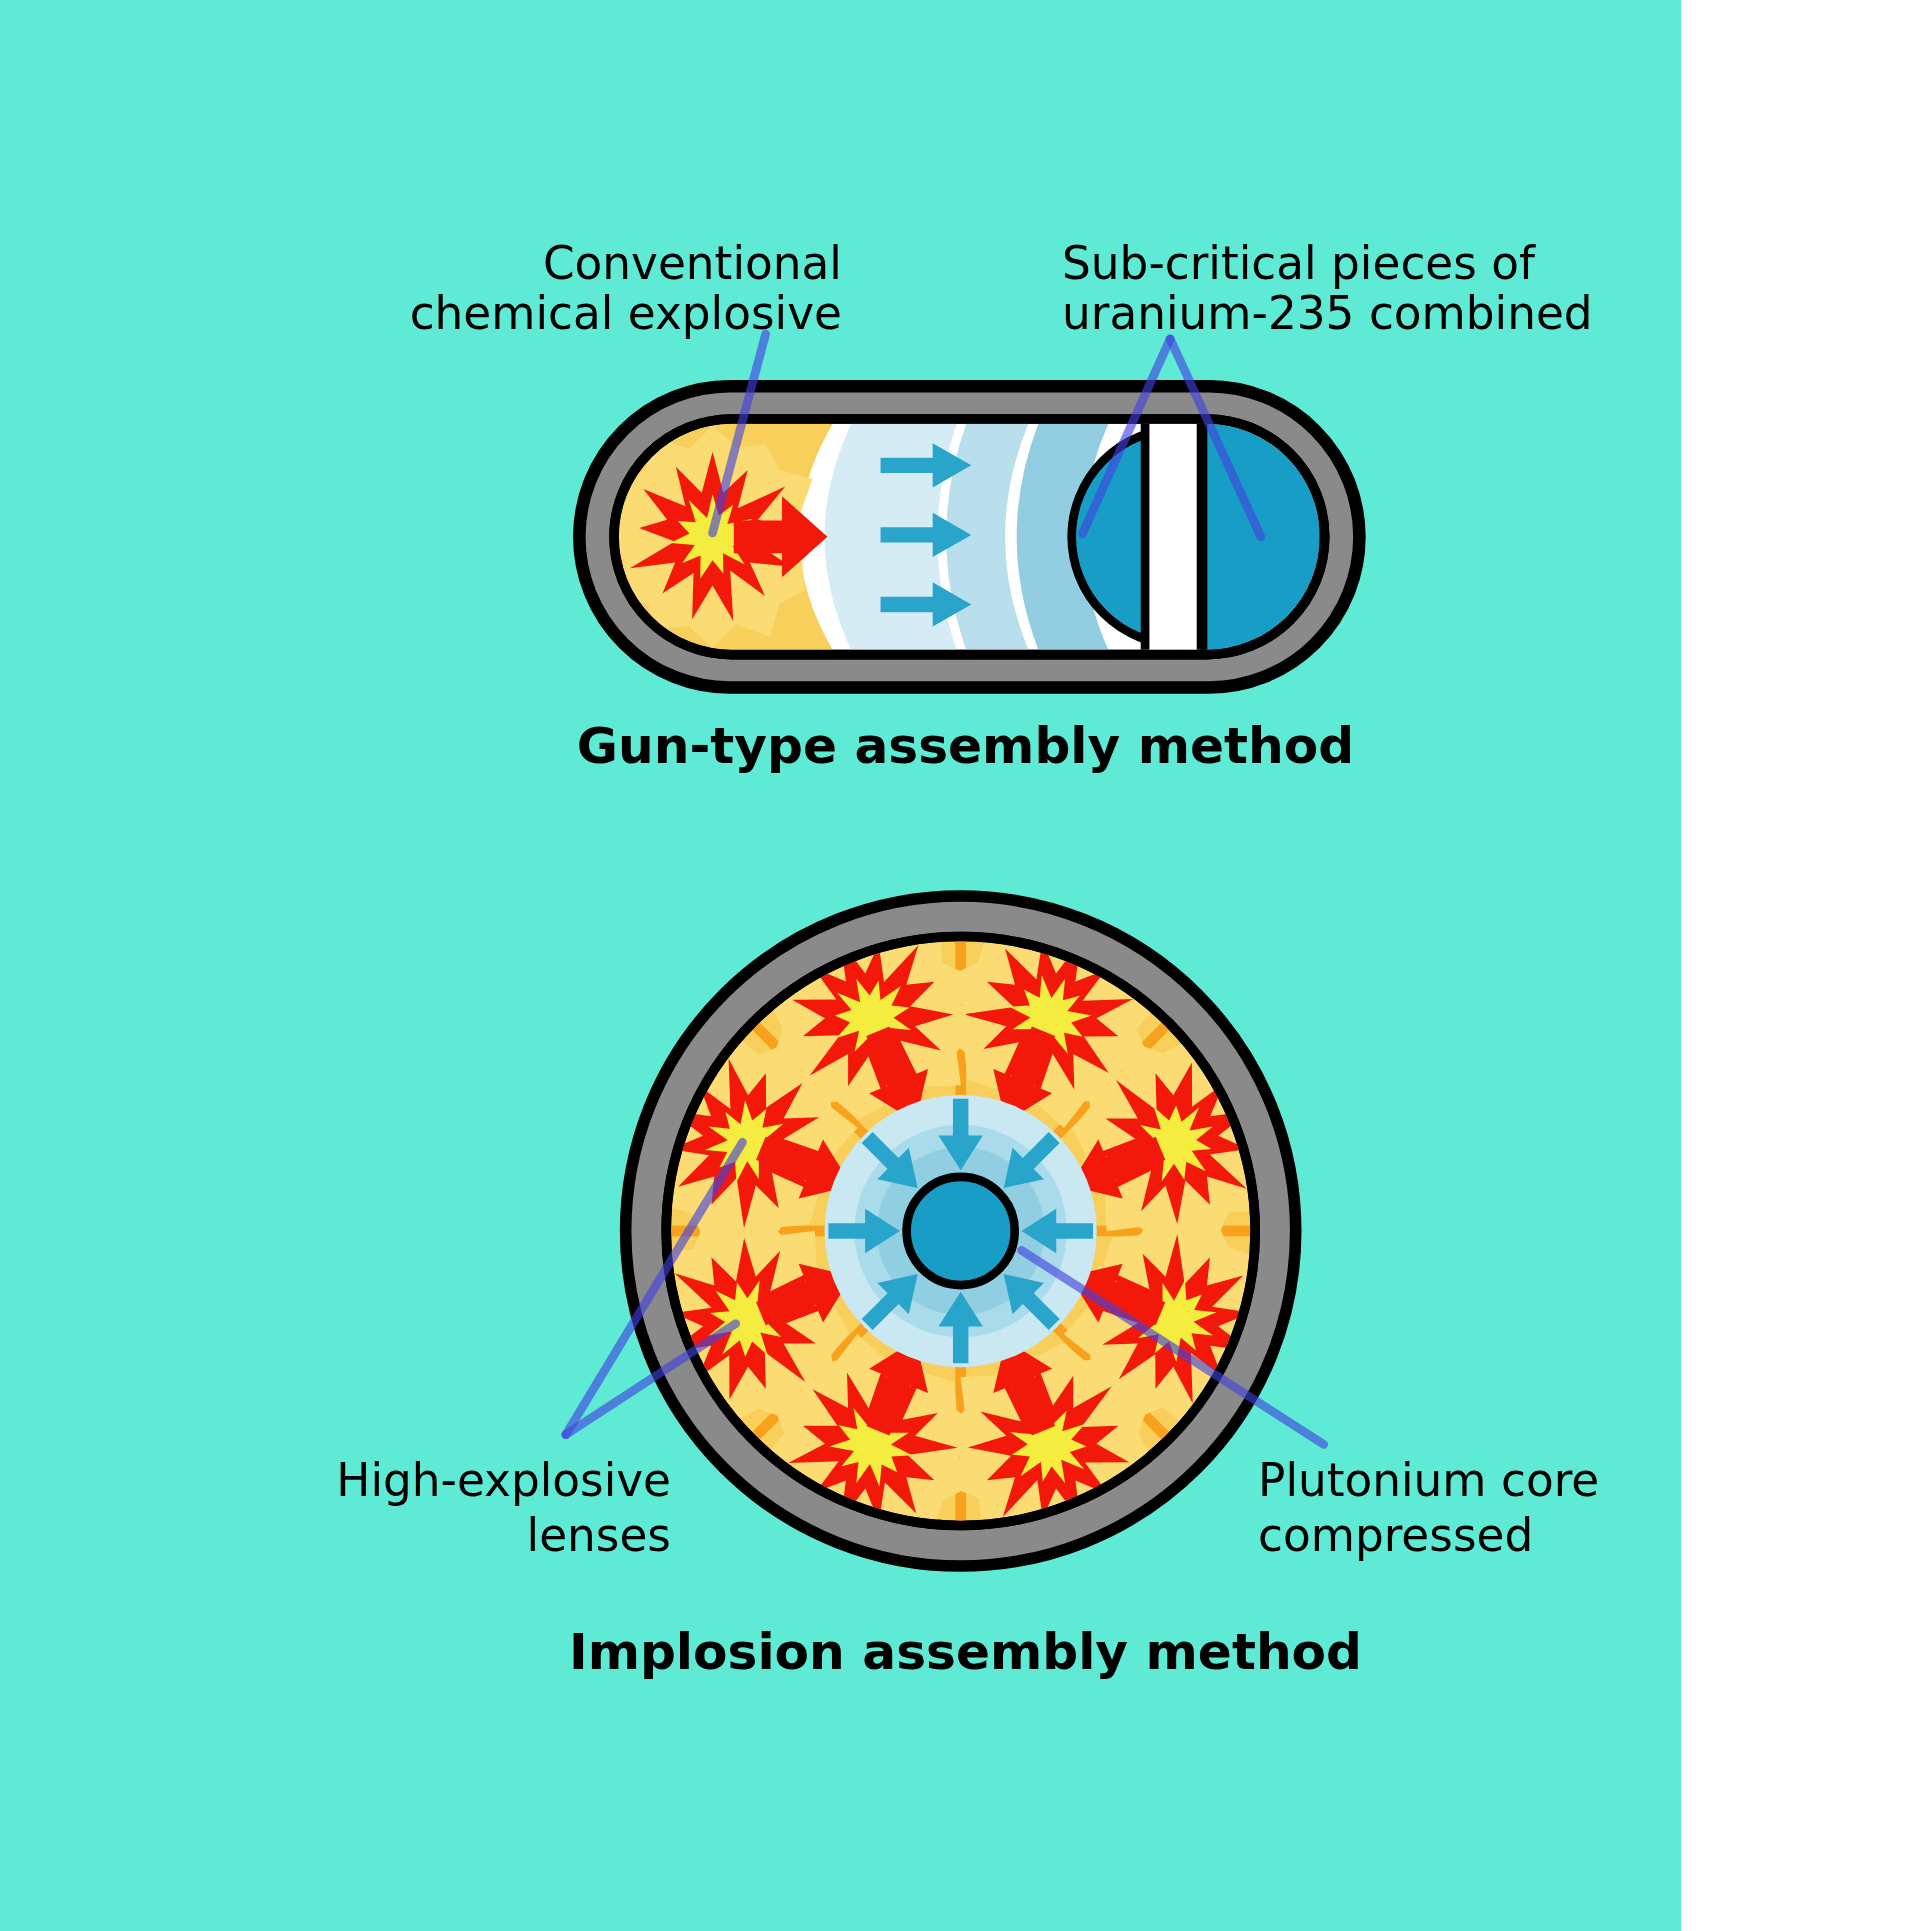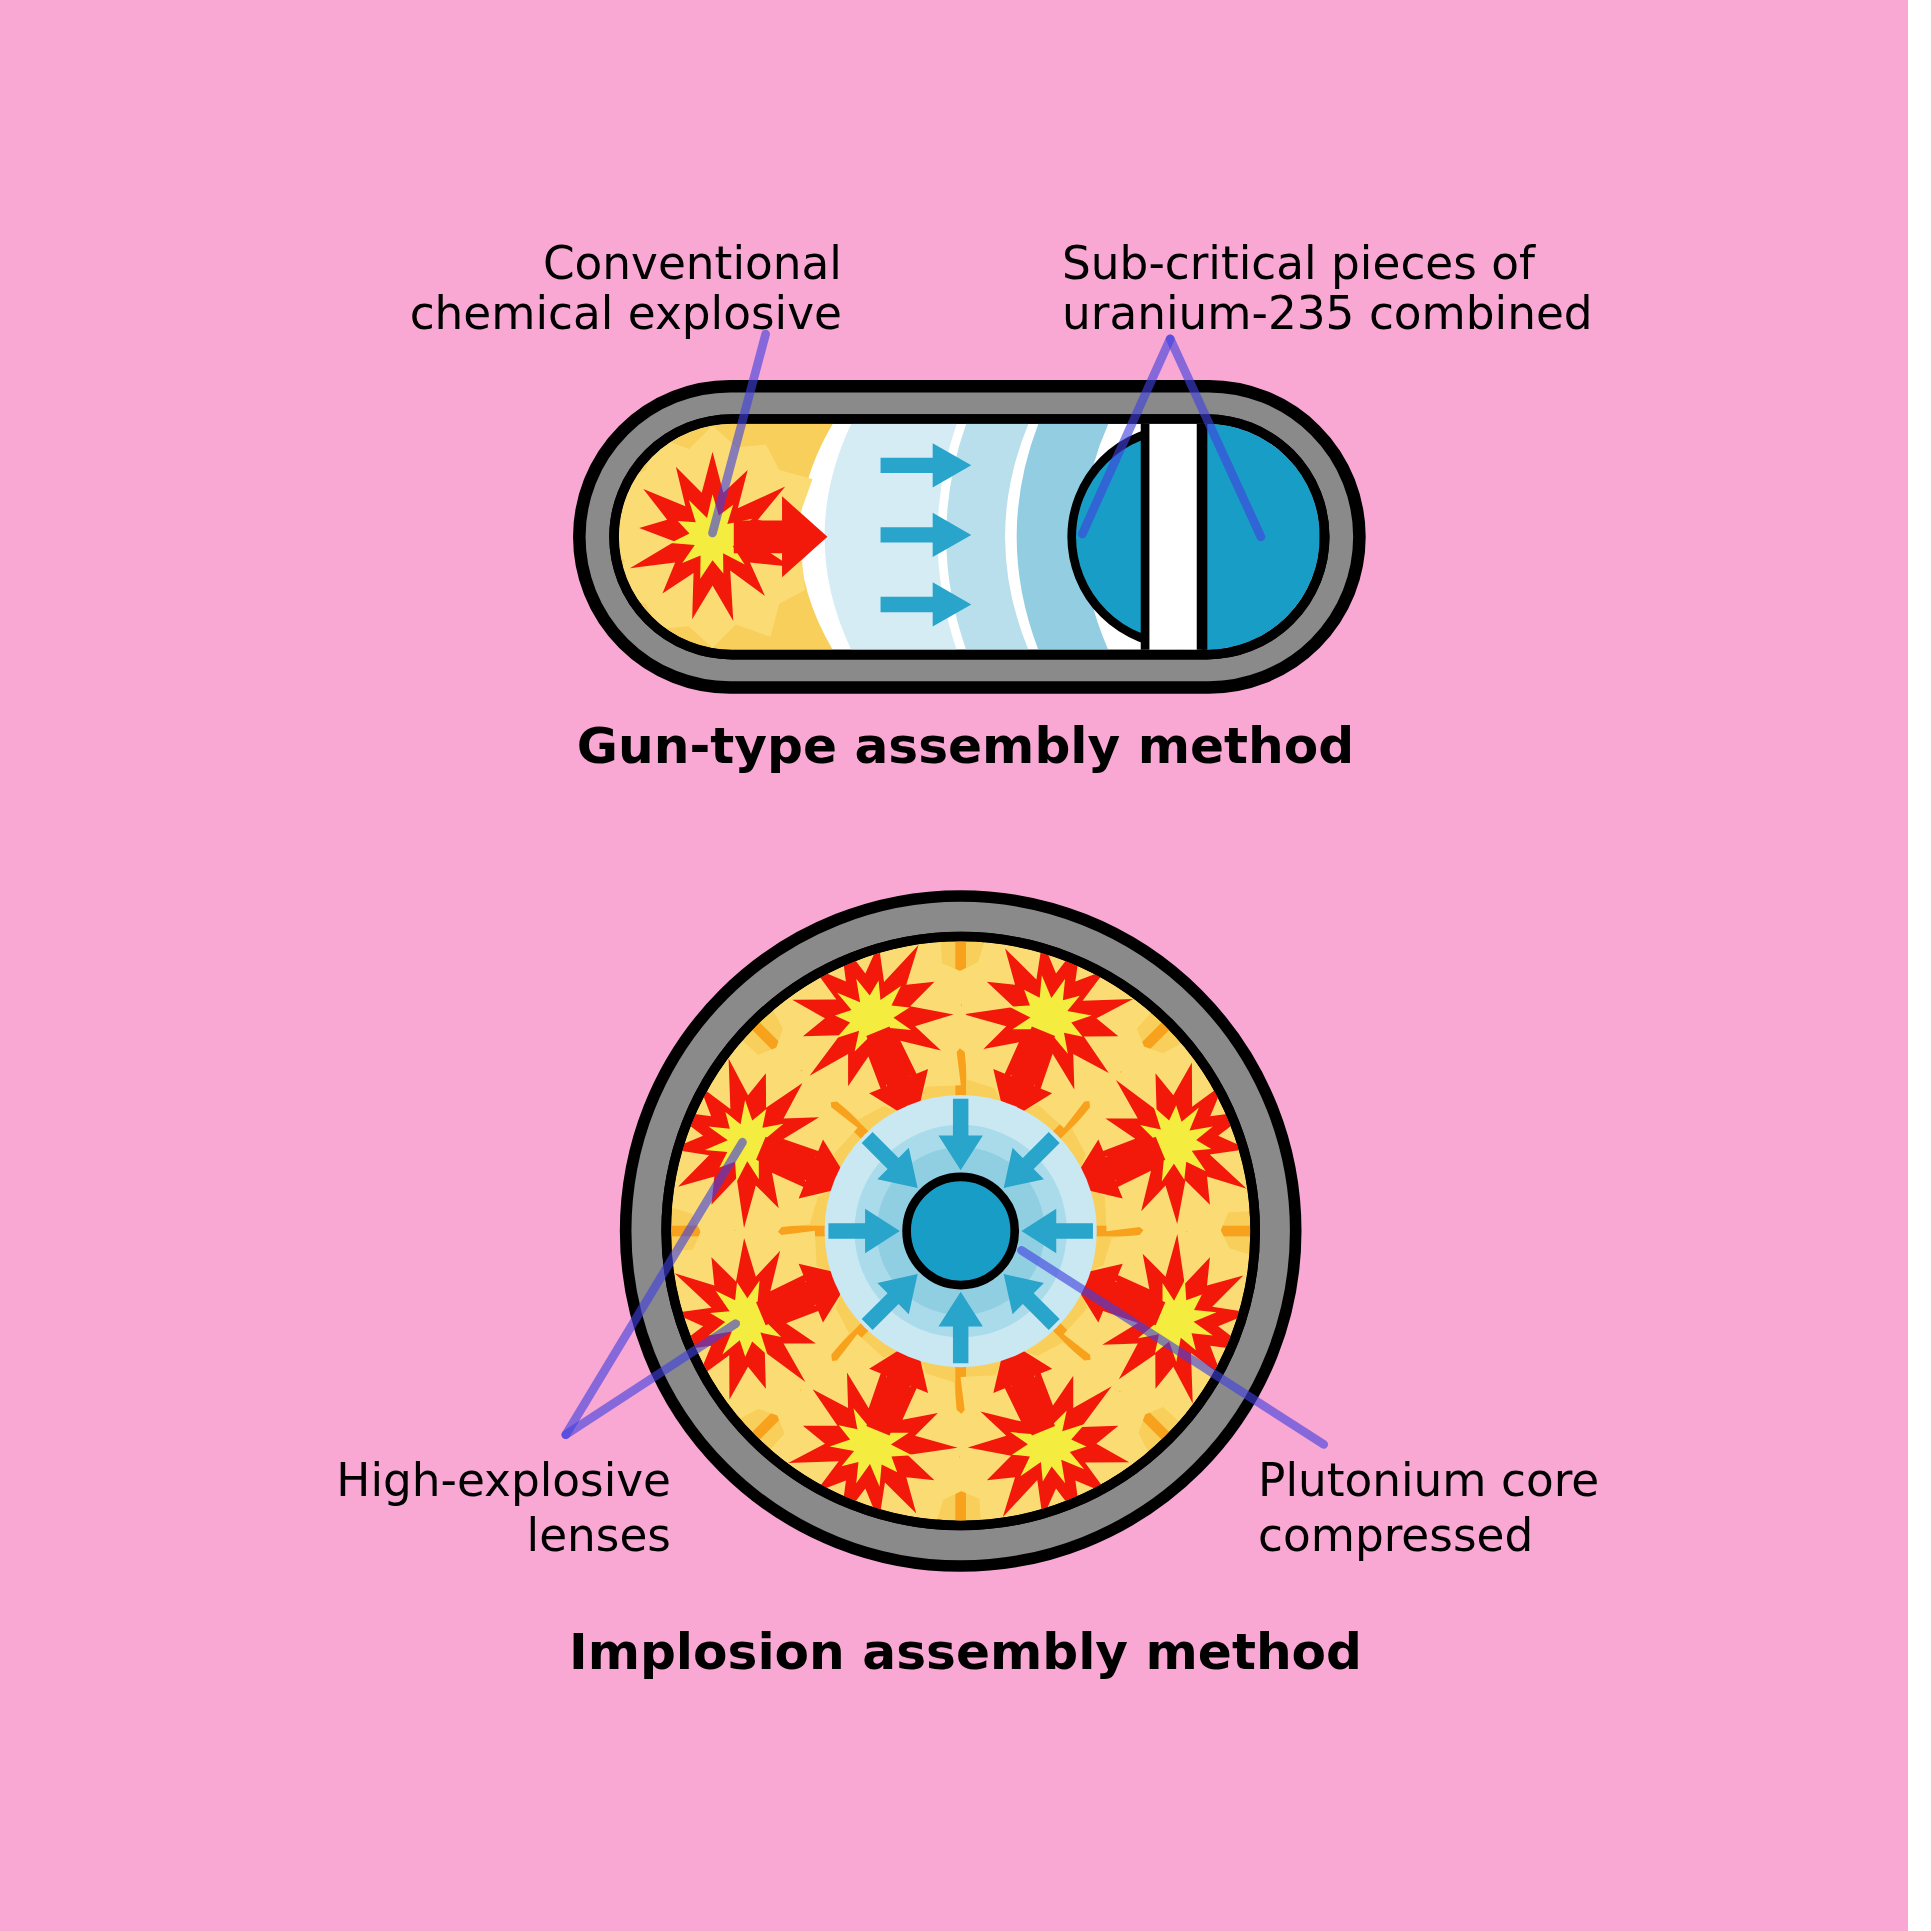--- a/index.html
+++ b/index.html
@@ -1,16 +1,16 @@
 <!DOCTYPE html>
 <html><head>
 <meta charset="utf-8">
 <style>
   html,body{margin:0;padding:0;background:#fff;}
-  .page{width:1908px;height:1931px;position:relative;background:#f9a8d4;overflow:hidden;}
+  .page{width:1681px;height:1931px;position:relative;background:#5eead4;overflow:hidden;}
   svg{display:block;}
   text{font-family:"DejaVu Sans","Liberation Sans",sans-serif;fill:#000;}
   .lbl{font-size:47px;}
   .cap{font-size:52px;font-weight:bold;}
   .leader{fill:none;stroke:#4040DF;stroke-opacity:0.62;stroke-width:9;stroke-linecap:round;}
   .outline{fill:none;stroke:#000;}
 </style>
 </head>
 <body>
 

